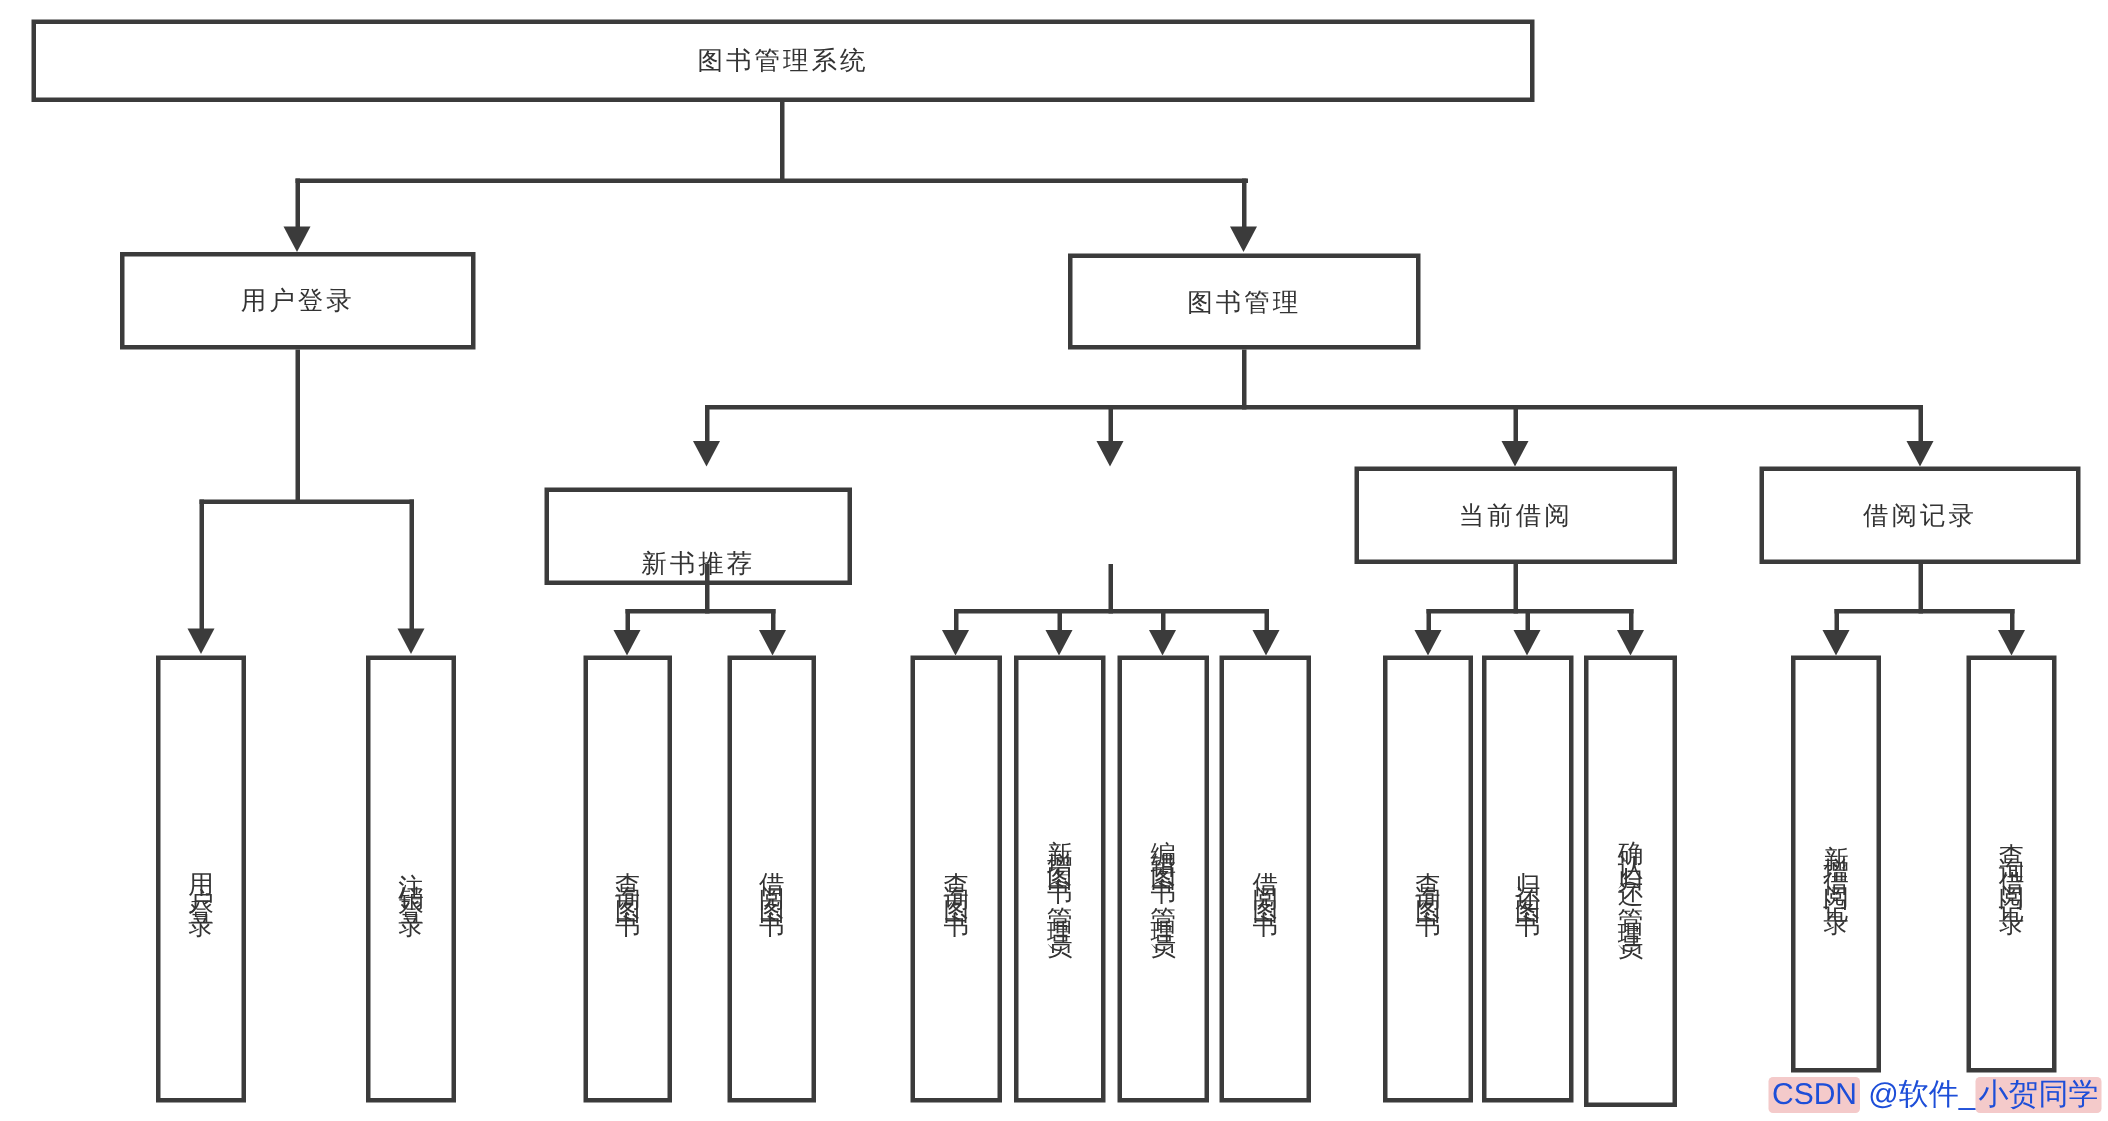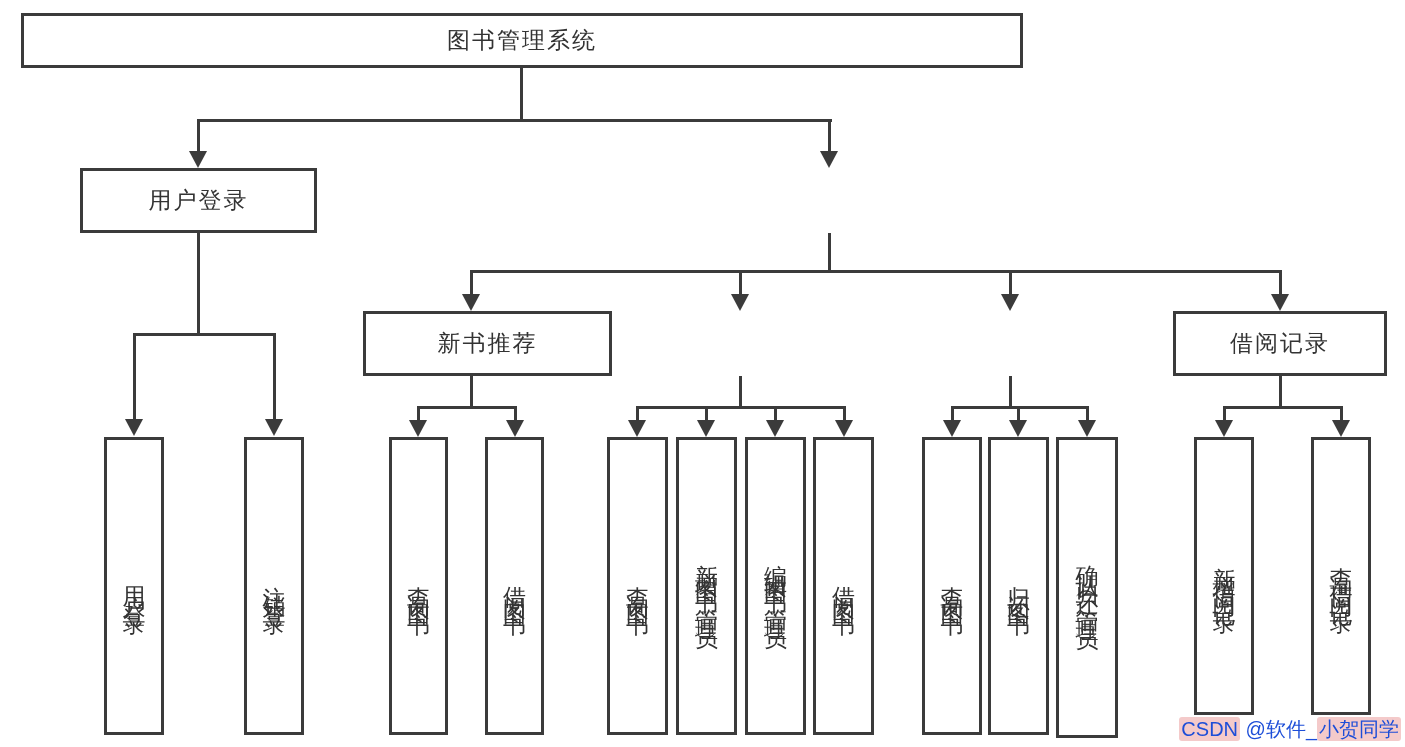--- a/index.html
+++ b/index.html
@@ -19,21 +19,21 @@
     position:absolute;
     box-sizing:border-box;
     border:3px solid var(--line);
     background:#fff;
     display:flex;
     align-items:center;
     justify-content:center;
   }
   .box .lbl{
     color:var(--text);
-    font-size:23px;
+    font-size:17px;
     letter-spacing:2px;
     white-space:nowrap;
   }
   .box.leaf .lbl{
     writing-mode:vertical-rl;
     text-orientation:mixed;
     letter-spacing:9px;
     line-height:1;
     white-space:normal;
   }
@@ -70,41 +70,47 @@
   <div class="vl" style="left:520px;top:68px;height:52px;"></div>
   <div class="hl" style="left:197px;top:119px;width:635px;"></div>
   <div class="vl" style="left:197px;top:119px;height:34px;"></div>
   <div class="ar" style="left:189px;top:151px;"></div>
   <div class="vl" style="left:828px;top:119px;height:34px;"></div>
   <div class="ar" style="left:820px;top:151px;"></div>
 
   <div class="box" style="left:80px;top:168px;width:237px;height:65px;">
     <span class="lbl">用户登录</span>
   </div>
+  <div class="box" style="left:712px;top:169px;width:235px;height:64px;">
+    <span class="lbl">图书管理</span>
+  </div>
 
   <div class="vl" style="left:197px;top:233px;height:103px;"></div>
   <div class="hl" style="left:133px;top:333px;width:143px;"></div>
   <div class="vl" style="left:133px;top:333px;height:87px;"></div>
   <div class="ar" style="left:125px;top:419px;"></div>
   <div class="vl" style="left:273px;top:333px;height:87px;"></div>
   <div class="ar" style="left:265px;top:419px;"></div>
 
   <div class="vl" style="left:828px;top:233px;height:40px;"></div>
   <div class="hl" style="left:470px;top:270px;width:812px;"></div>
   <div class="vl" style="left:470px;top:270px;height:26px;"></div>
   <div class="ar" style="left:462px;top:294px;"></div>
   <div class="vl" style="left:739px;top:270px;height:26px;"></div>
   <div class="ar" style="left:731px;top:294px;"></div>
   <div class="vl" style="left:1009px;top:270px;height:26px;"></div>
   <div class="ar" style="left:1001px;top:294px;"></div>
   <div class="vl" style="left:1279px;top:270px;height:26px;"></div>
   <div class="ar" style="left:1271px;top:294px;"></div>
 
-  <div class="box" style="left:363px;top:311px;width:249px;height:65px;">
+  <div class="box" style="left:363px;top:325px;width:205px;height:65px;align-items:flex-end;">
     <span class="lbl">新书推荐</span>
+  </div>
+  <div class="box" style="left:903px;top:311px;width:215px;height:65px;">
+    <span class="lbl">当前借阅</span>
   </div>
   <div class="box" style="left:1173px;top:311px;width:214px;height:65px;">
     <span class="lbl">借阅记录</span>
   </div>
 
   <div class="vl" style="left:470px;top:376px;height:33px;"></div>
   <div class="hl" style="left:417px;top:406px;width:100px;"></div>
   <div class="vl" style="left:417px;top:406px;height:15px;"></div>
   <div class="ar" style="left:409px;top:420px;"></div>
   <div class="vl" style="left:514px;top:406px;height:15px;"></div>

